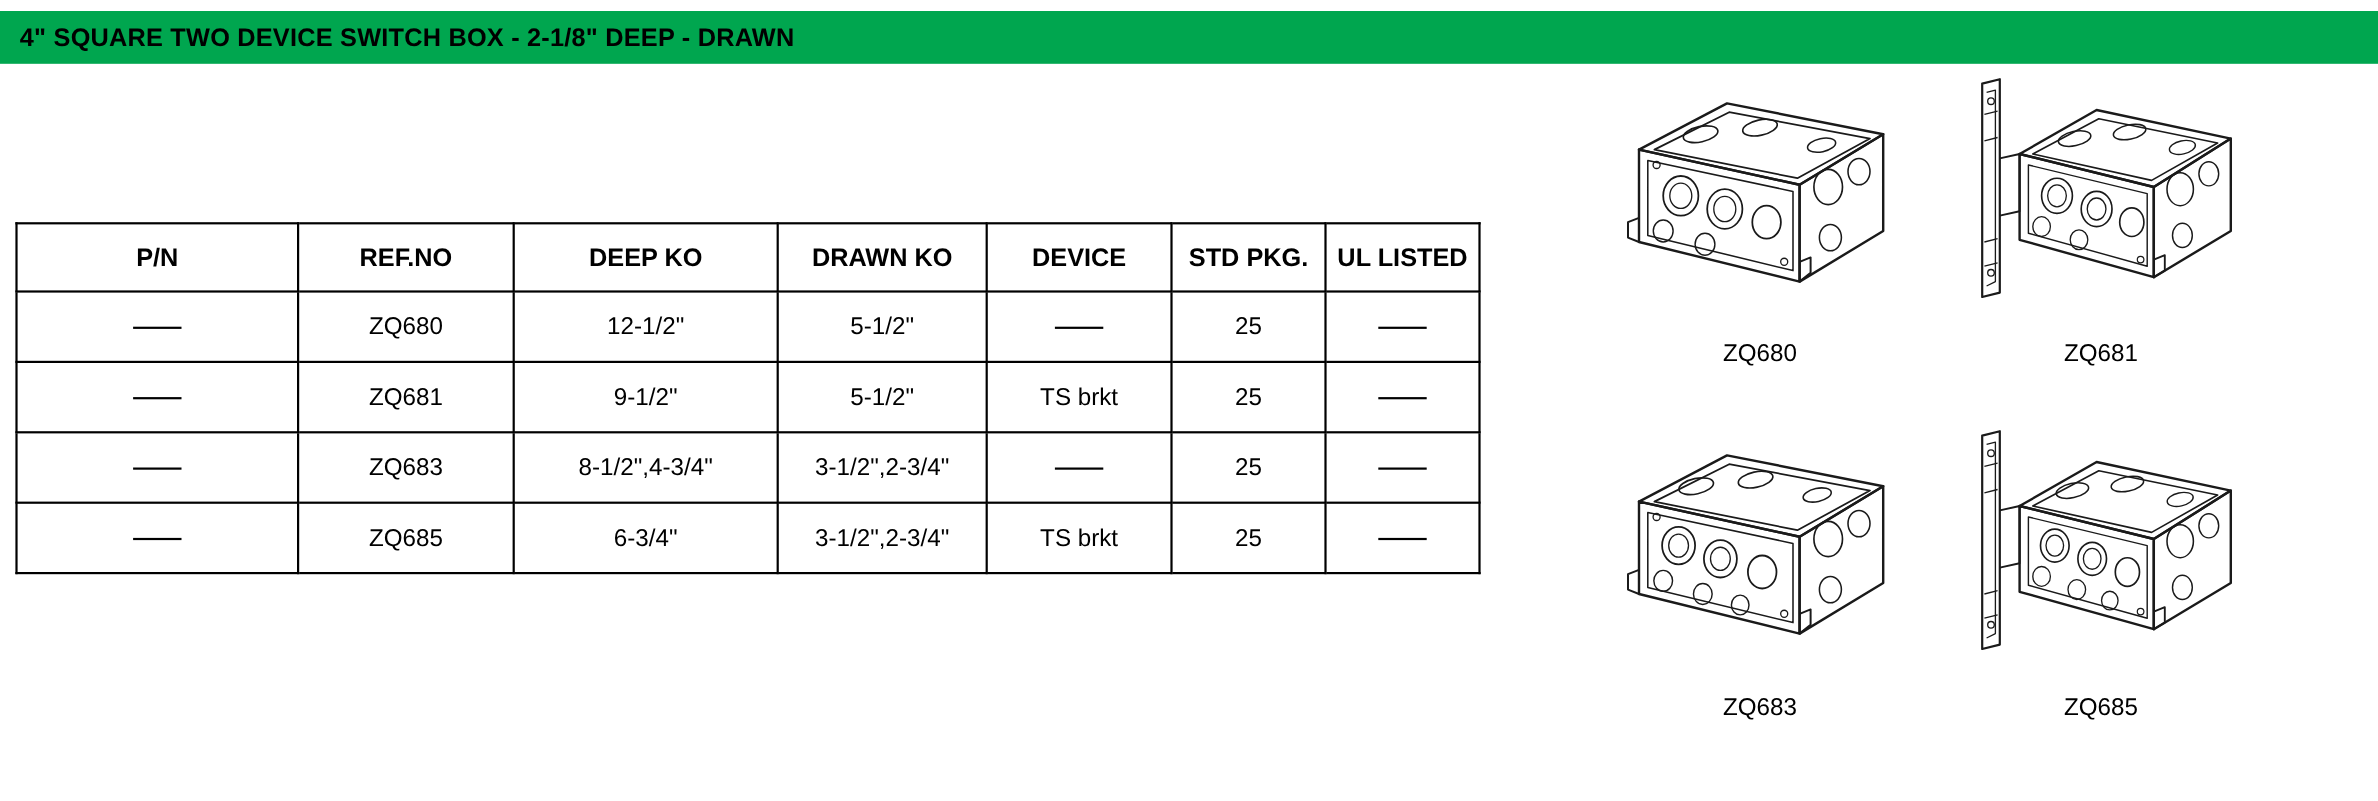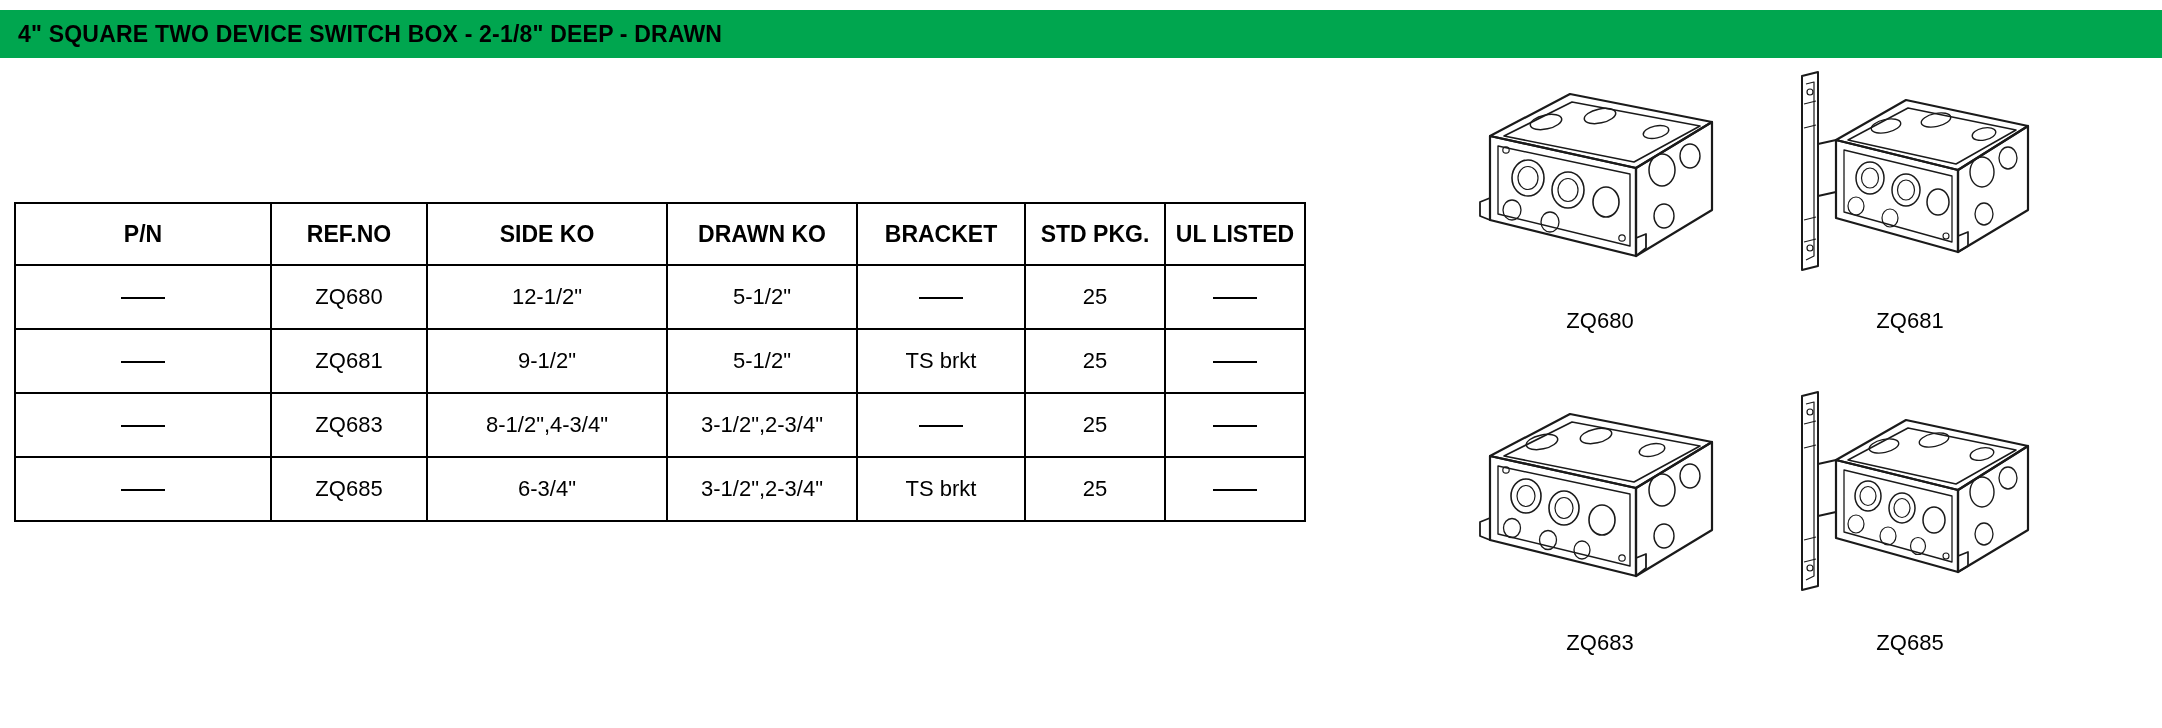--- a/index.html
+++ b/index.html
@@ -55,21 +55,21 @@
     font-weight: normal;
     padding: 0 6px;
     box-sizing: border-box;
   }
   table.spec th {
     font-weight: bold;
     font-size: 23px;
     height: 62px;
   }
   .col-pn      { width: 256px; }
-  .col-ref     { width: 156px; }
+  .col-ref     { width: 196px; }
   .col-side    { width: 240px; }
   .col-bottom  { width: 190px; }
   .col-bracket { width: 168px; }
   .col-std     { width: 140px; }
   .col-ul      { width: 140px; }
 
   .dash {
     display: inline-block;
     width: 44px;
     height: 0;
@@ -114,23 +114,23 @@
 <div class="banner">
   <div class="banner-title">4" SQUARE TWO DEVICE SWITCH BOX - 2-1/8" DEEP - DRAWN</div>
 </div>
 
 <div class="table-wrap">
   <table class="spec">
     <thead>
       <tr>
         <th class="col-pn">P/N</th>
         <th class="col-ref">REF.NO</th>
-        <th class="col-side">SIDE KO</th>
+        <th class="col-side">DEEP KO</th>
         <th class="col-bottom">DRAWN KO</th>
-        <th class="col-bracket">BRACKET</th>
+        <th class="col-bracket">DEVICE</th>
         <th class="col-std">STD PKG.</th>
         <th class="col-ul">UL LISTED</th>
       </tr>
     </thead>
     <tbody>
       <tr>
         <td><span class="dash"></span></td>
         <td>ZQ680</td>
         <td>12-1/2"</td>
         <td>5-1/2"</td>

